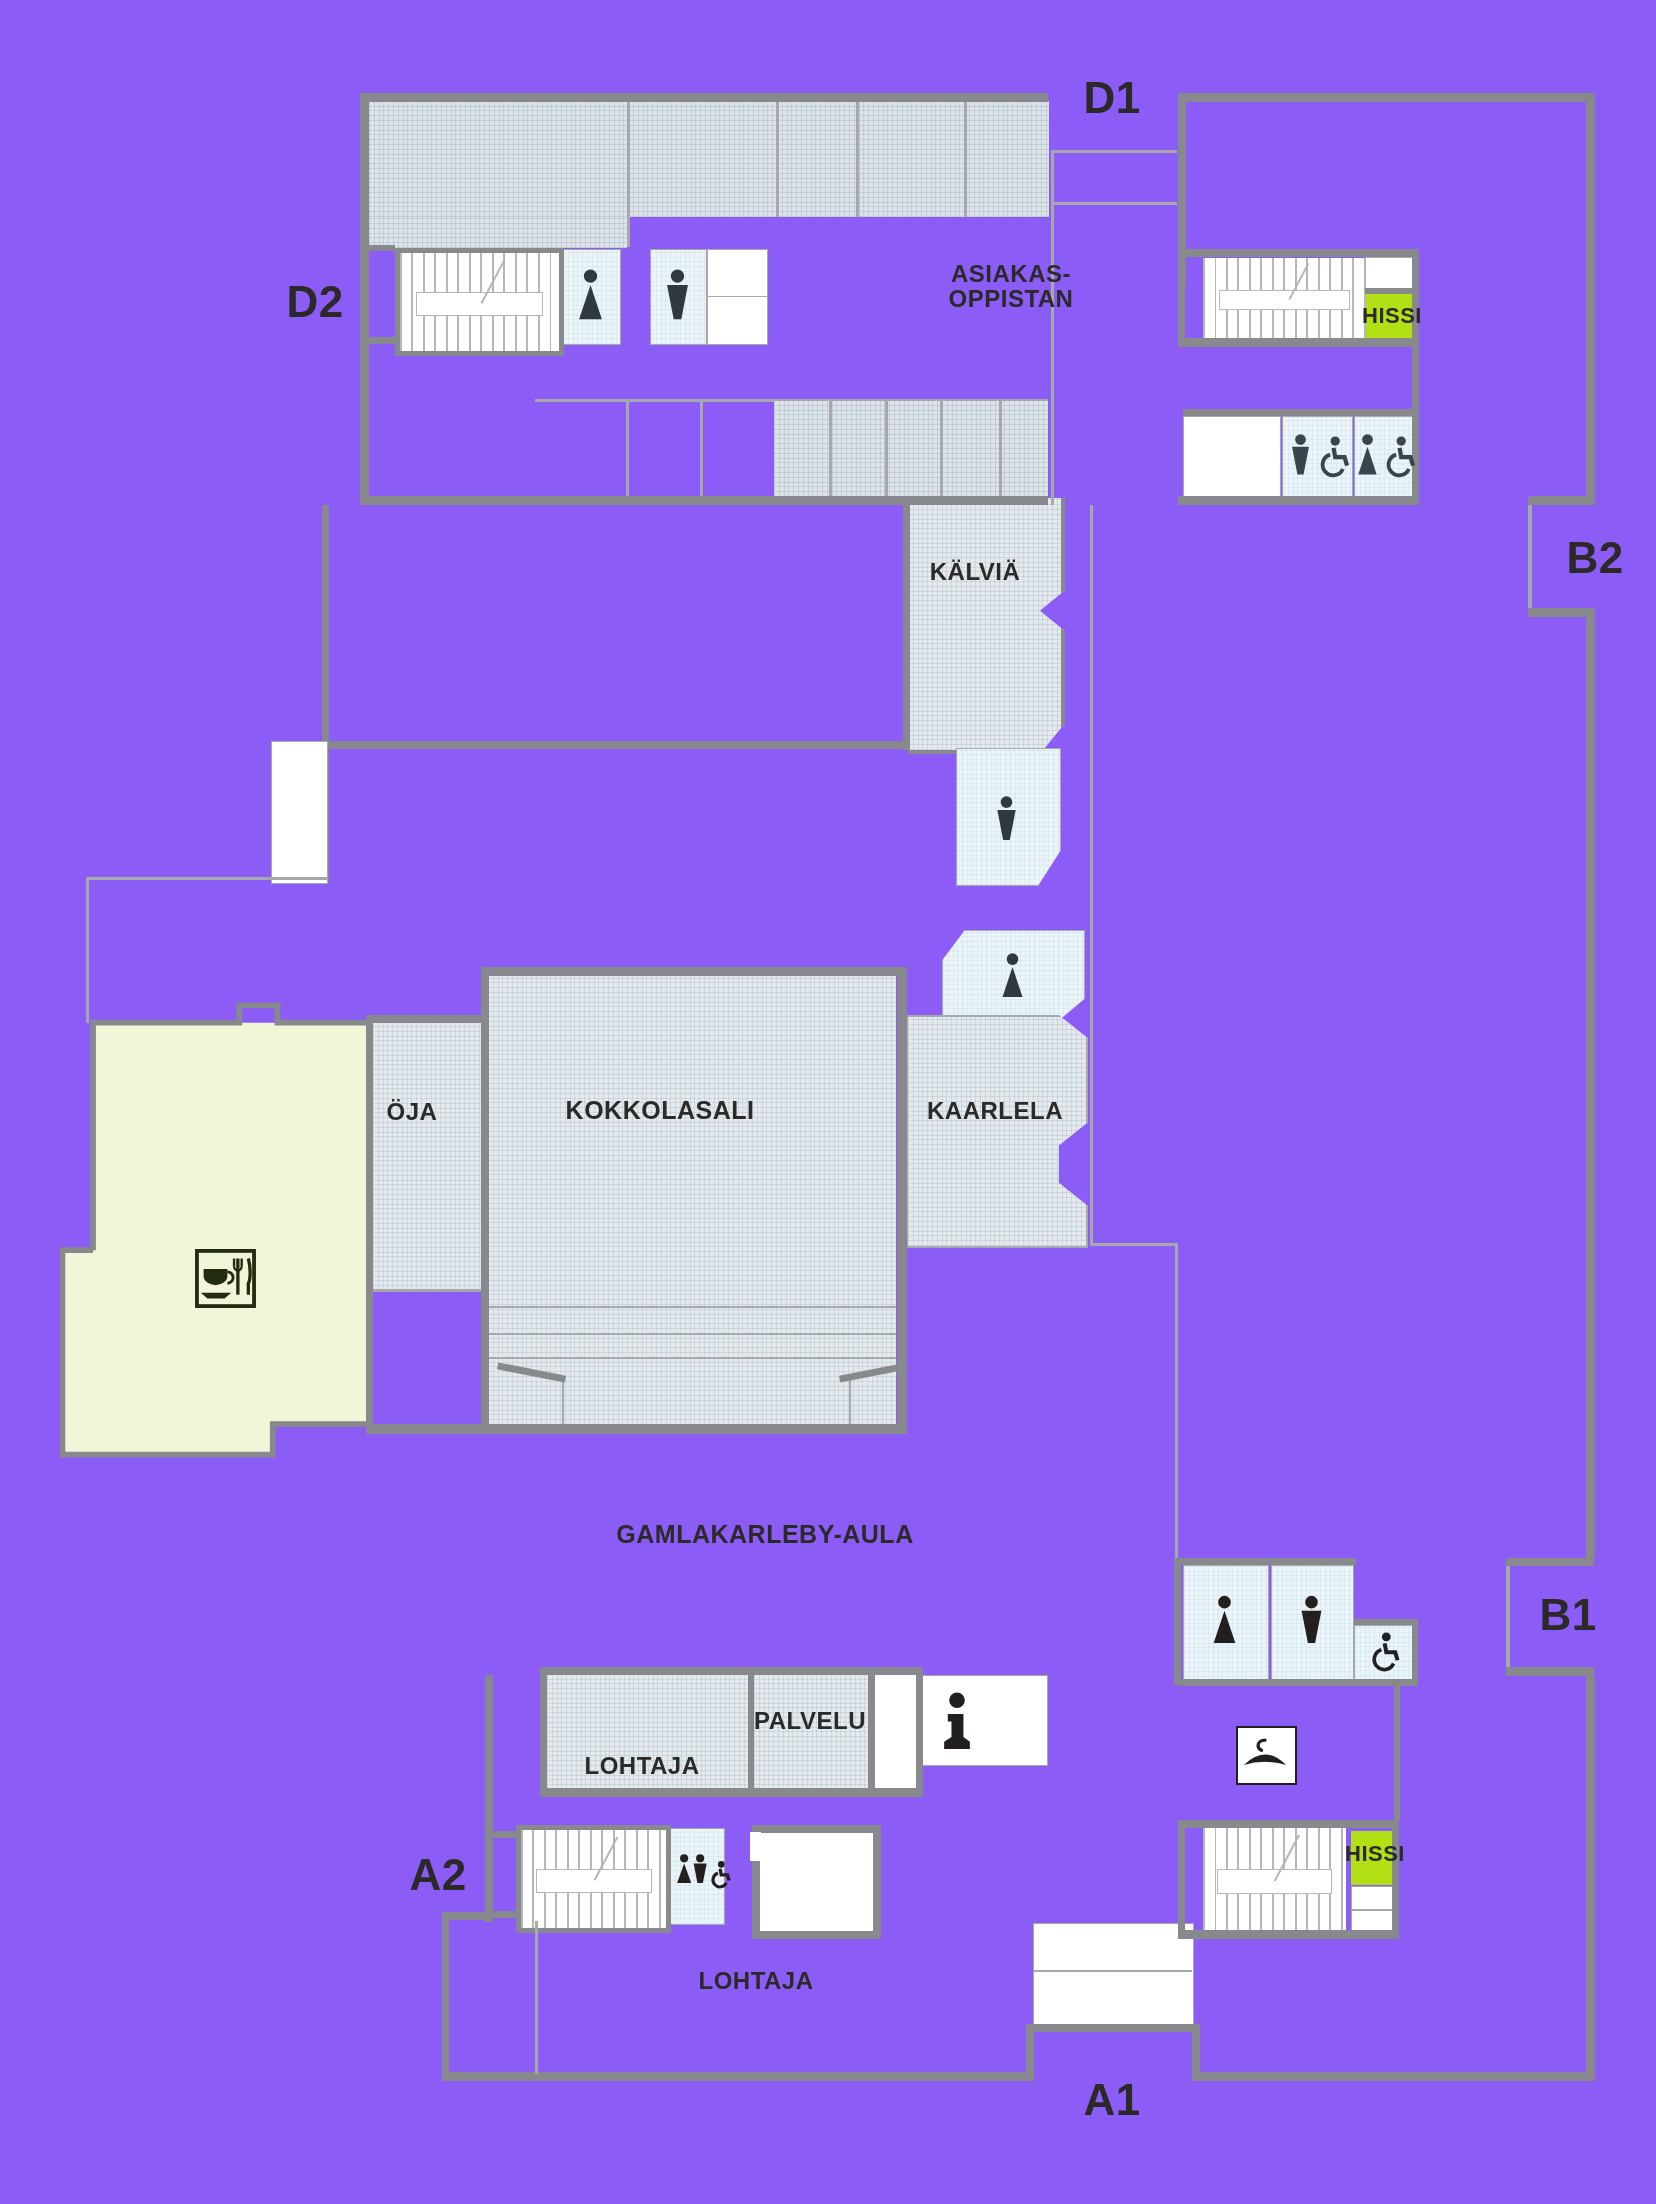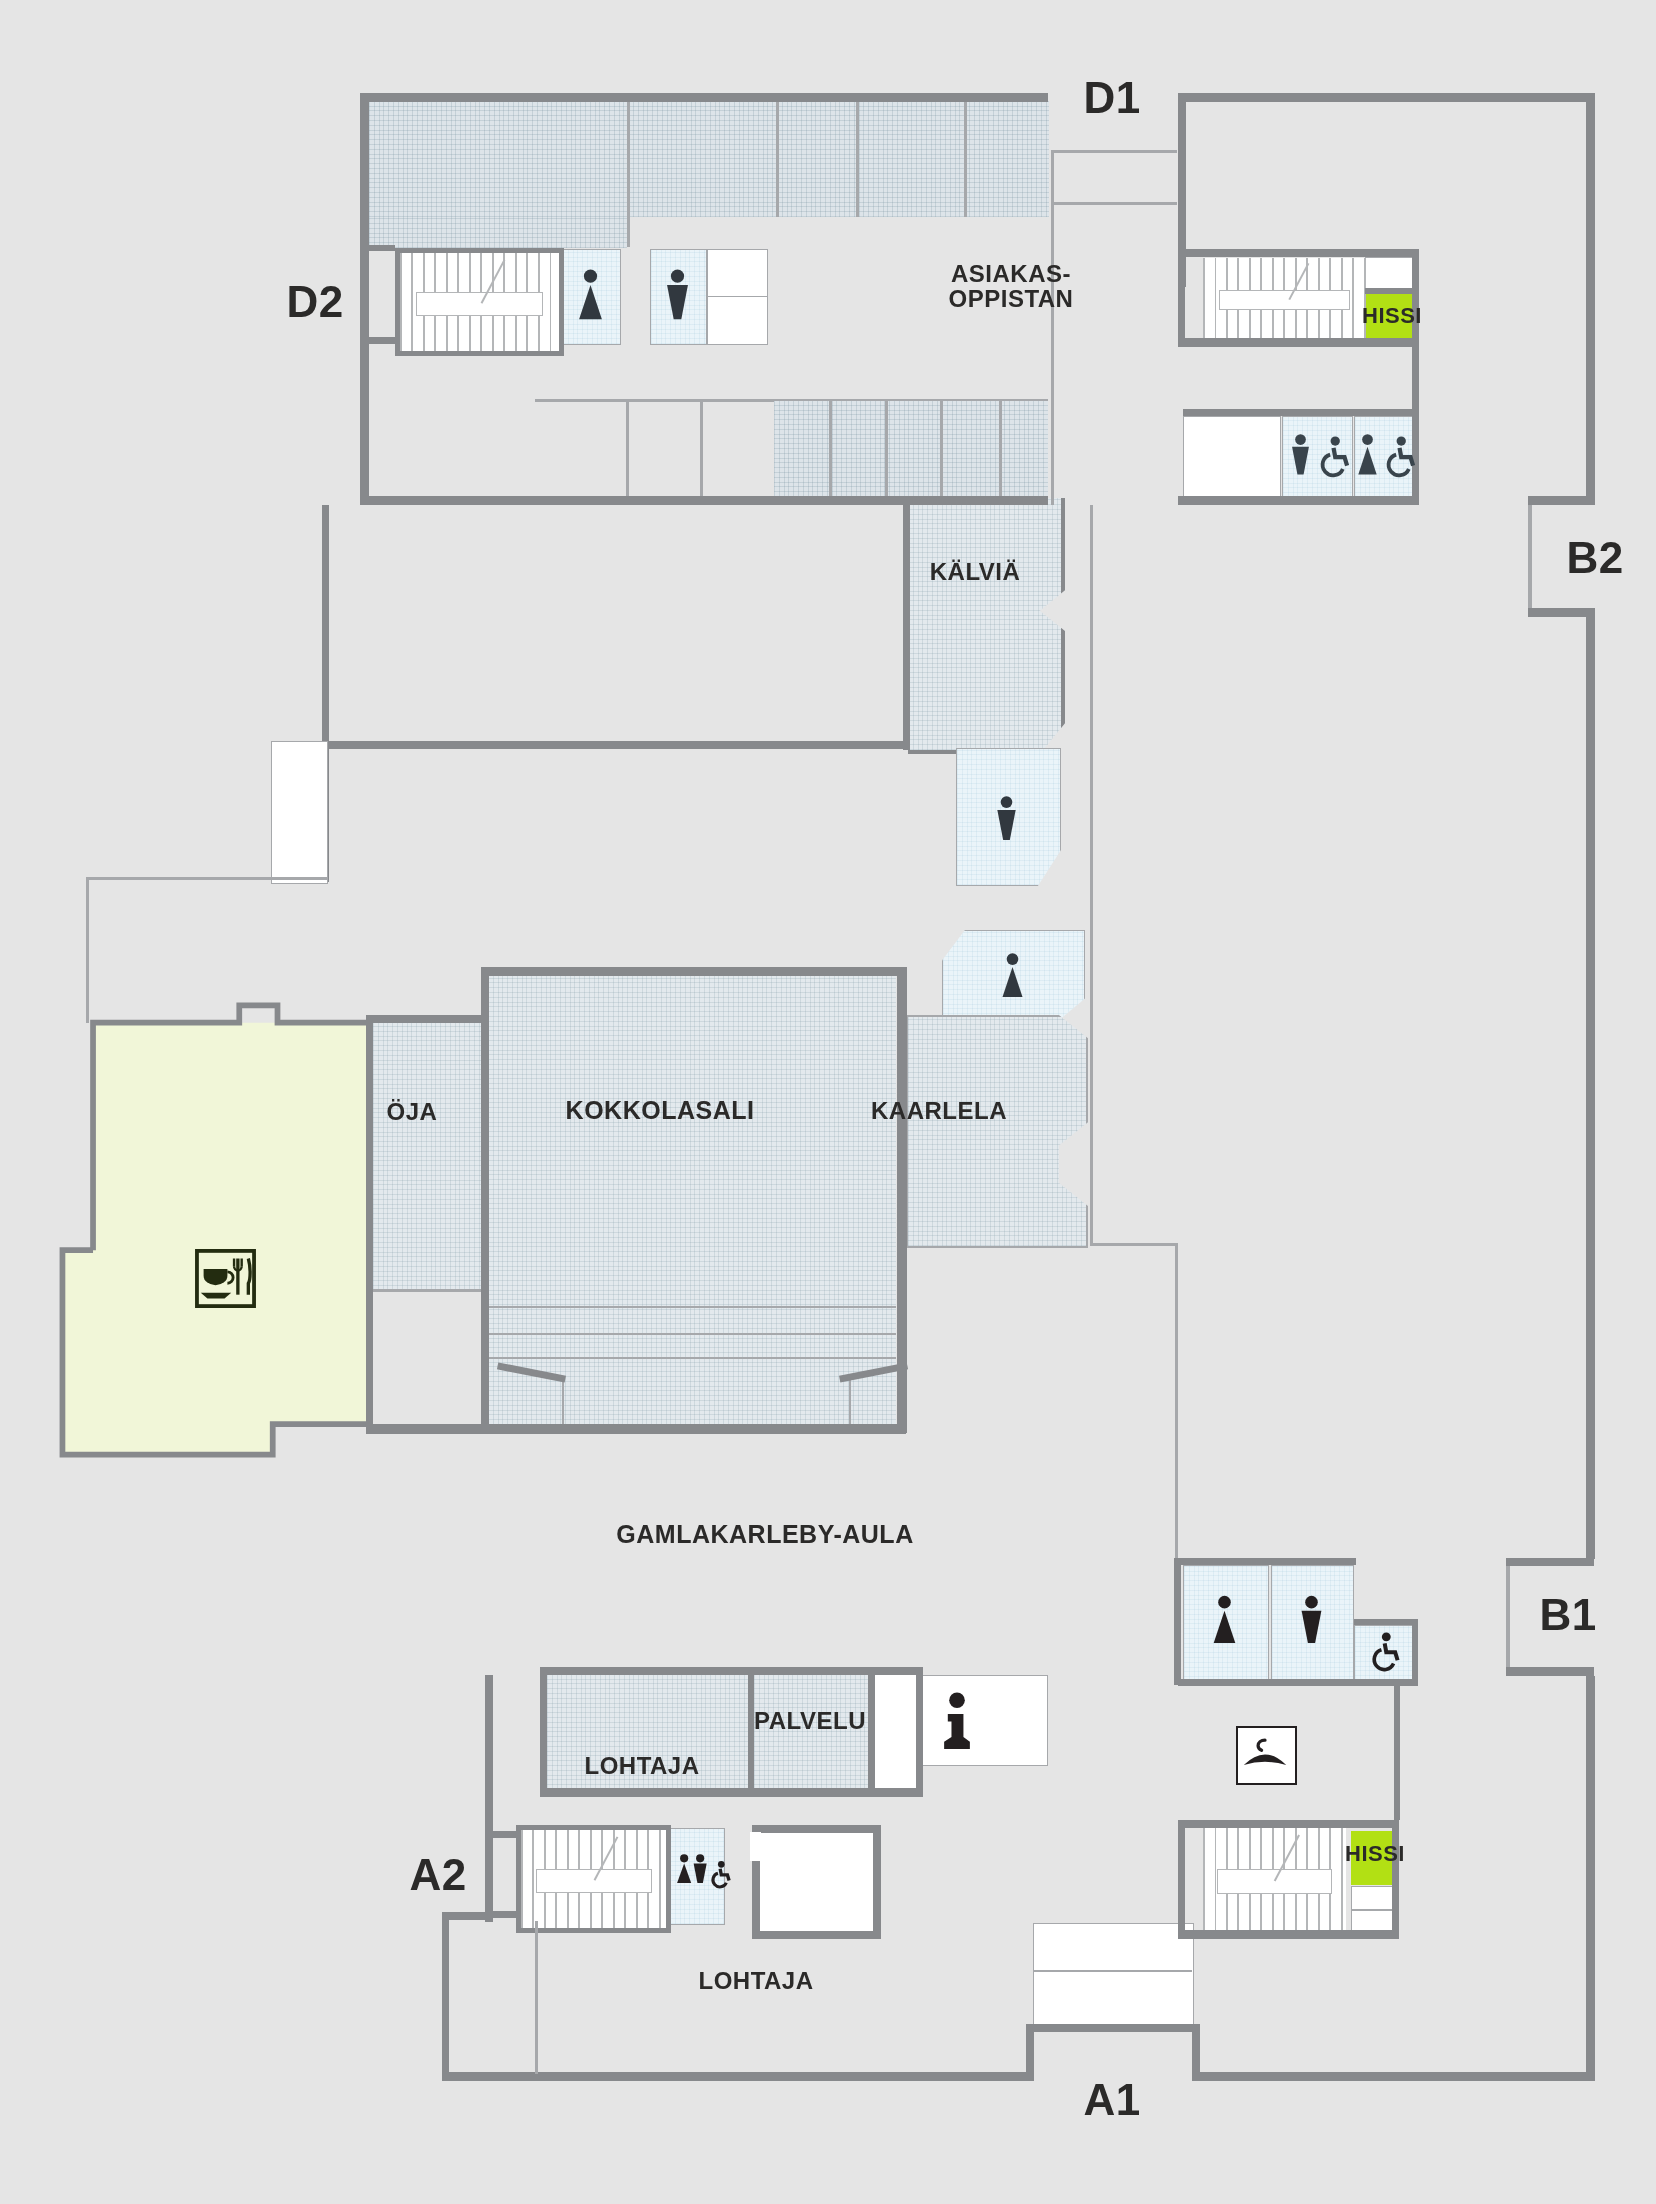--- a/index.html
+++ b/index.html
@@ -1,16 +1,16 @@
 <!DOCTYPE html>
 <html><head>
 <meta charset="utf-8">
 <style>
   html,body{margin:0;padding:0;background:#fff}
-  #plan{position:relative;width:1657px;height:2204px;background:#e5e5e5;
+  #plan{position:relative;width:1657px;height:2204px;background:#8b5cf6;
         font-family:"Liberation Sans",sans-serif;overflow:hidden}
   .w{position:absolute;background:#87898c}
   .t{position:absolute;background:#a6a8ab}
   .room{position:absolute}
   .tx{background-color:#e3e9ed;
       background-image:repeating-linear-gradient(0deg,rgba(120,148,160,.20) 0 1px,transparent 1px 4.8px),
                        repeating-linear-gradient(90deg,rgba(120,148,160,.20) 0 1px,transparent 1px 4.8px)}
   .tx2{background-color:#dde4e9;
       background-image:repeating-linear-gradient(0deg,rgba(110,138,152,.22) 0 1px,transparent 1px 4.8px),
                        repeating-linear-gradient(90deg,rgba(110,138,152,.22) 0 1px,transparent 1px 4.8px)}
@@ -311,20 +311,20 @@
 
   <div class="lbl s25" style="left:1011px;top:286px">
     <span>ASIAKAS-</span><br>
     <span>OPPISTAN</span>
   </div>
   <div class="lbl s22" style="left:1392px;top:316px">HISSI</div>
   <div class="lbl s22" style="left:1375px;top:1854px">HISSI</div>
   <div class="lbl s25" style="left:975px;top:572px">KÄLVIÄ</div>
   <div class="lbl s25" style="left:412px;top:1112px">ÖJA</div>
   <div class="lbl s26" style="left:660px;top:1110px">KOKKOLASALI</div>
-  <div class="lbl s25" style="left:939px;top:1111px">KAARLELA</div>
+  <div class="lbl s25" style="left:995px;top:1111px">KAARLELA</div>
   <div class="lbl s26" style="left:765px;top:1534px">GAMLAKARLEBY-AULA</div>
   <div class="lbl s25" style="left:642px;top:1766px">LOHTAJA</div>
   <div class="lbl s25" style="left:810px;top:1721px">PALVELU</div>
   <div class="lbl s25" style="left:756px;top:1981px">LOHTAJA</div>
 
 </div>
 
 
 </body></html>

